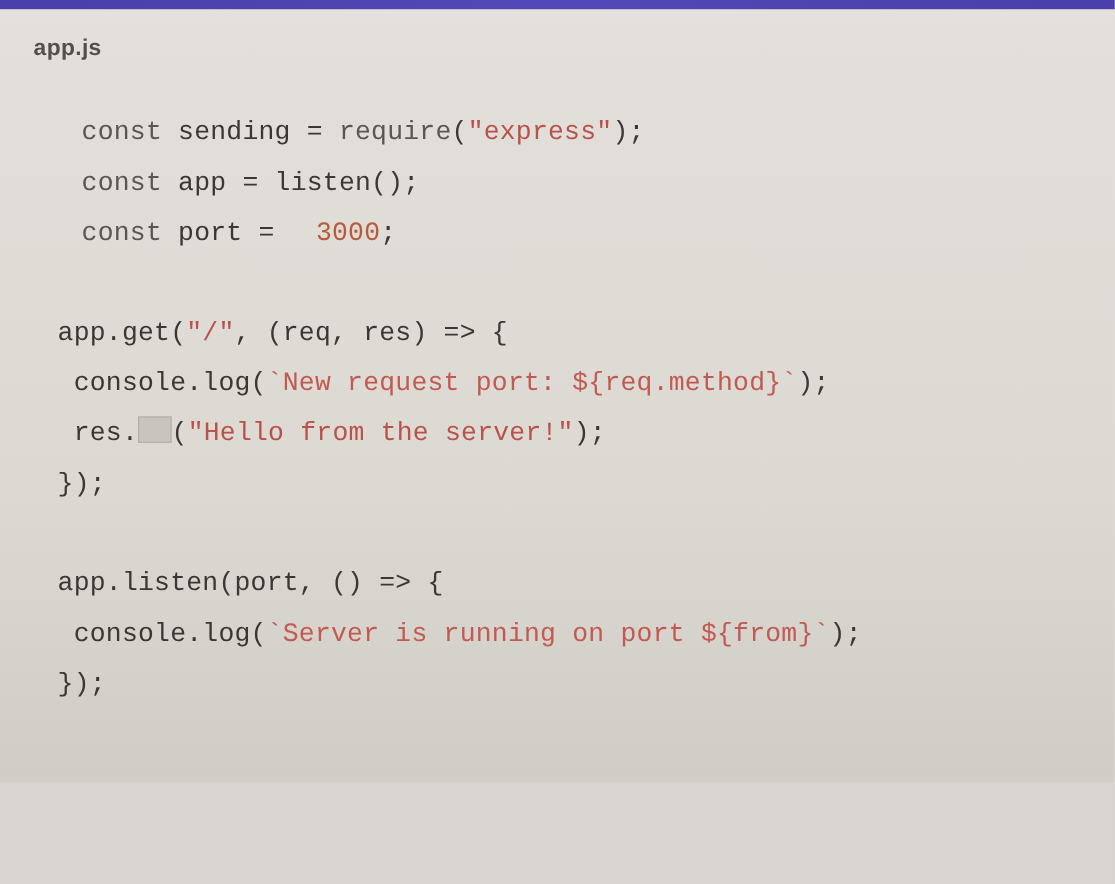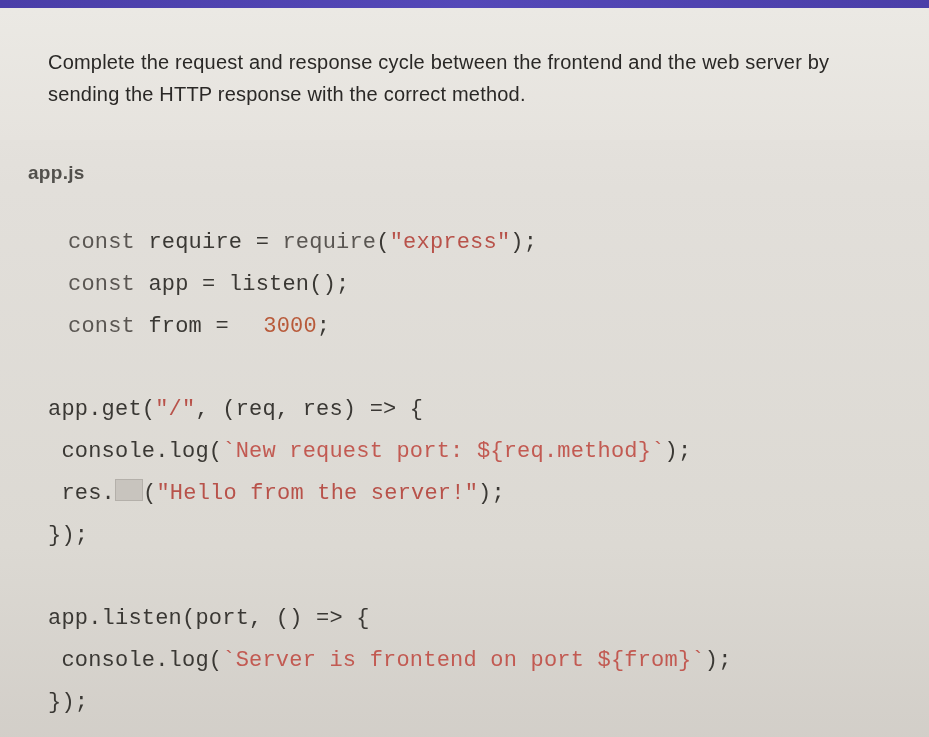--- a/index.html
+++ b/index.html
@@ -57,27 +57,26 @@
       vertical-align: -2px;
       border: 1px solid #b4b0aa;
     }
   </style>
 </head>
 <body>
 
 <div class="purple-bar"></div>
 
 <div class="container">
-  <div class="instruction">Complete the request and response cycle between the frontend and the web server by sending the HTTP response with the correct method.</div>
   <div class="file-label">app.js</div>
-  <div class="code-block" id="code-target"><span class="kw">const</span><span> require = </span><span class="fn">require</span><span>(</span><span class="str">"express"</span><span>);
+  <div class="code-block" id="code-target"><span class="kw">const</span><span> sending = </span><span class="fn">require</span><span>(</span><span class="str">"express"</span><span>);
 </span><span class="kw">const</span><span> app = listen();
-</span><span class="kw">const</span><span> from = </span><span class="num">3000</span><span>;
+</span><span class="kw">const</span><span> port = </span><span class="num">3000</span><span>;
 </span><span>
 </span><span>app.get(</span><span class="str">"/"</span><span>, (req, res) =&gt; {
 </span><span> console.log(</span><span class="tmpl">`New request port: </span><span class="tmpl">${req.method}</span><span class="tmpl">`</span><span>);
 </span><span> res.</span><span class="blank"></span><span>(</span><span class="str">"Hello from the server!"</span><span>);
 </span><span>});
 </span><span>
 </span><span>app.listen(port, () =&gt; {
-</span><span> console.log(</span><span class="tmpl">`Server is frontend on port </span><span class="tmpl">${from}</span><span class="tmpl">`</span><span>);
+</span><span> console.log(</span><span class="tmpl">`Server is running on port </span><span class="tmpl">${from}</span><span class="tmpl">`</span><span>);
 </span><span>});</span></div>
 </div>
 
 </body></html>

